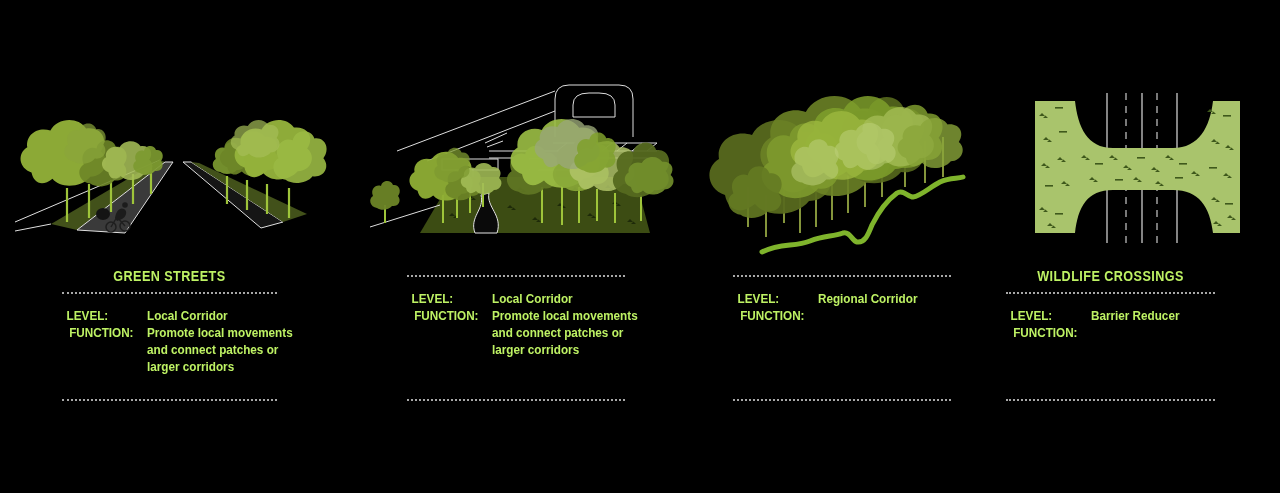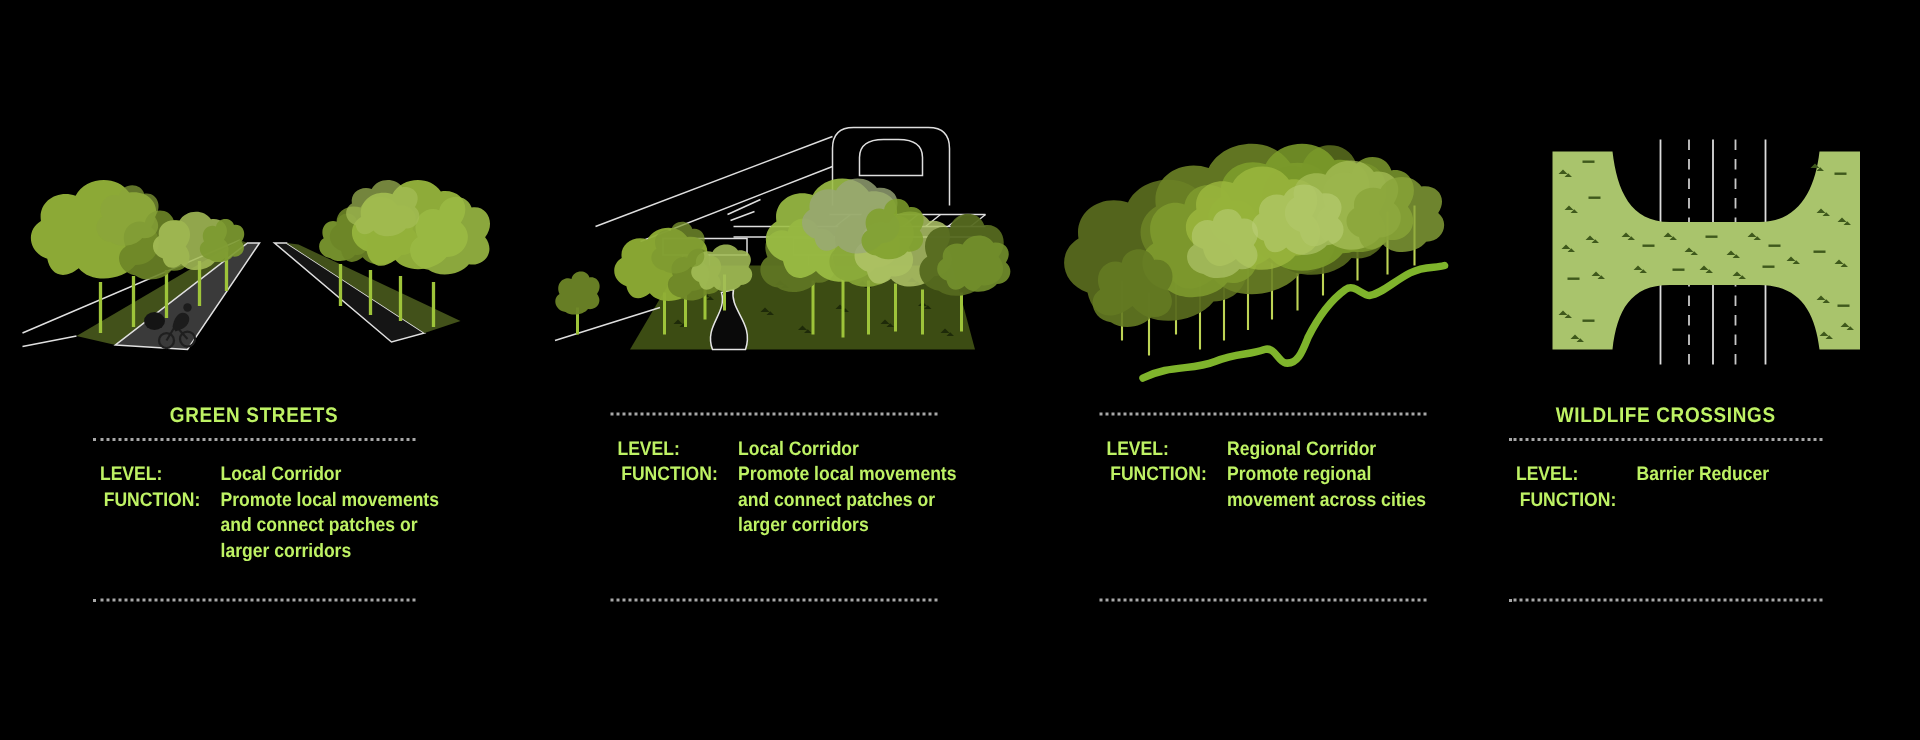--- a/index.html
+++ b/index.html
@@ -226,22 +226,20 @@
     </div>
     <div class="sep sep-b"></div>
   </section>
 
   <section class="panel" style="left:733px;width:218px;">
     <div class="sep"></div>
     <div class="info">
       <div class="lbl"><span class="cond">LEVEL:</span></div>
       <div class="val"><span class="cond">Regional Corridor</span></div>
       <div class="lbl"><span class="cond">FUNCTION:</span></div>
-      <div class="val"><span class="cond">Promote regional
-movement across cities</span></div>
     </div>
     <div class="sep sep-b"></div>
   </section>
 
   <section class="panel" style="left:1006px;width:209px;">
     <h2 class="panel-title"><span class="cond">WILDLIFE CROSSINGS</span></h2>
     <div class="sep"></div>
     <div class="info">
       <div class="lbl"><span class="cond">LEVEL:</span></div>
       <div class="val"><span class="cond">Barrier Reducer</span></div>

